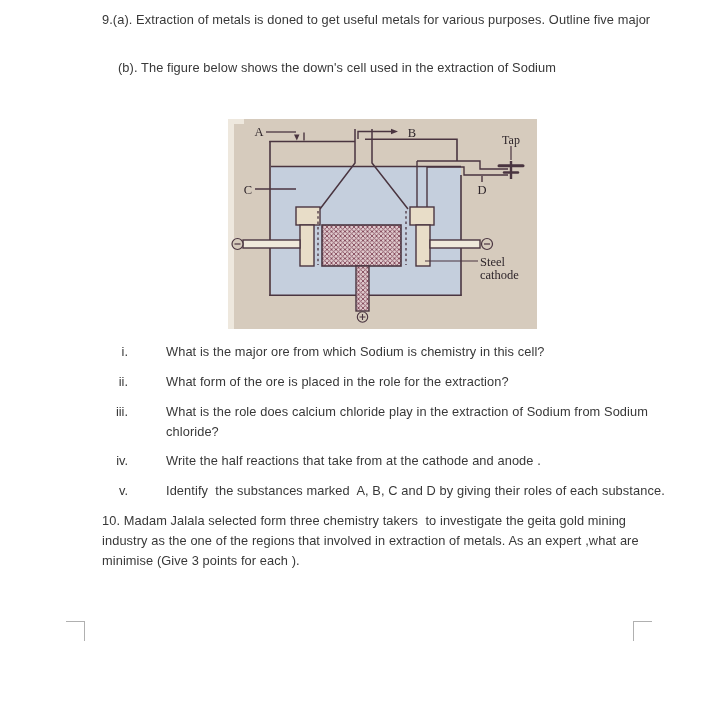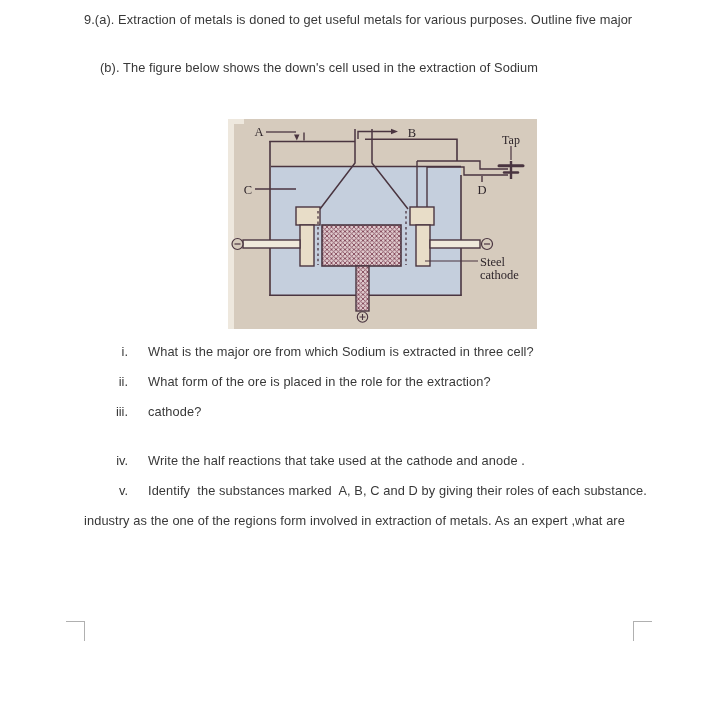--- a/index.html
+++ b/index.html
@@ -2,21 +2,21 @@
 <html><head>
 <meta charset="utf-8">
 <style>
   html,body{margin:0;padding:0;}
   body{
     width:720px;height:701px;background:#ffffff;position:relative;overflow:hidden;
     font-family:"Liberation Sans","DejaVu Sans",sans-serif;color:#383838;
   }
   .abs{position:absolute;}
   .para{position:absolute;}
-  .ln{height:20px;line-height:20px;font-size:12.8px;white-space:pre;letter-spacing:0.1px;}
+  .ln{height:20px;line-height:20px;font-size:12.8px;white-space:pre;letter-spacing:0.1px;margin-left:18px;}
   .qnum{position:absolute;left:96px;width:32px;text-align:right;height:20px;line-height:20px;font-size:12.8px;}
   .qtext{position:absolute;left:148px;}
   .figure-wrap{position:absolute;left:228px;top:119px;width:309px;height:210px;}
   .corner{position:absolute;width:18px;height:19px;}
   .corner.left{border-top:1.5px solid #b0b0b0;border-right:1.5px solid #b0b0b0;}
   .corner.right{border-top:1.5px solid #b0b0b0;border-left:1.5px solid #b0b0b0;}
   svg text{font-family:"Liberation Serif","DejaVu Serif",serif;}
 </style>
 </head>
 <body>
@@ -140,41 +140,44 @@
   <g>
     <path d="M197,142 H250" stroke="#4a3540" stroke-width="1.2" fill="none"></path>
     <text x="252" y="147" font-size="12.5" fill="#2f262b">Steel</text>
     <text x="252" y="160" font-size="12.5" fill="#2f262b">cathode</text>
   </g>
 </svg>
 </div>
 
 <div class="qnum" style="top:342px">i.</div>
 <div class="qtext" style="top:342px">
-  <div class="ln">What is the major ore from which Sodium is extracted in three cell?</div>
+  <div class="ln">What is the major ore from which Sodium is chemistry in this cell?</div>
 </div>
 
 <div class="qnum" style="top:372px">ii.</div>
 <div class="qtext" style="top:372px">
   <div class="ln">What form of the ore is placed in the role for the extraction?</div>
 </div>
 
 <div class="qnum" style="top:402px">iii.</div>
 <div class="qtext" style="top:402px">
-  <div class="ln">cathode?</div>
+  <div class="ln">What is the role does calcium chloride play in the extraction of Sodium from Sodium</div>
+  <div class="ln">chloride?</div>
 </div>
 
 <div class="qnum" style="top:451px">iv.</div>
 <div class="qtext" style="top:451px">
-  <div class="ln">Write the half reactions that take used at the cathode and anode .</div>
+  <div class="ln">Write the half reactions that take from at the cathode and anode .</div>
 </div>
 
 <div class="qnum" style="top:481px">v.</div>
 <div class="qtext" style="top:481px">
   <div class="ln">Identify  the substances marked  A, B, C and D by giving their roles of each substance.</div>
 </div>
 
 <div class="para" style="left:84px;top:511px">
-  <div class="ln">industry as the one of the regions form involved in extraction of metals. As an expert ,what are</div>
+  <div class="ln">10. Madam Jalala selected form three chemistry takers  to investigate the geita gold mining</div>
+  <div class="ln">industry as the one of the regions that involved in extraction of metals. As an expert ,what are</div>
+  <div class="ln">minimise (Give 3 points for each ).</div>
 </div>
 
 <div class="corner left abs" style="left:66px;top:621px"></div>
 <div class="corner right abs" style="left:633px;top:621px"></div>
 
 </body></html>

